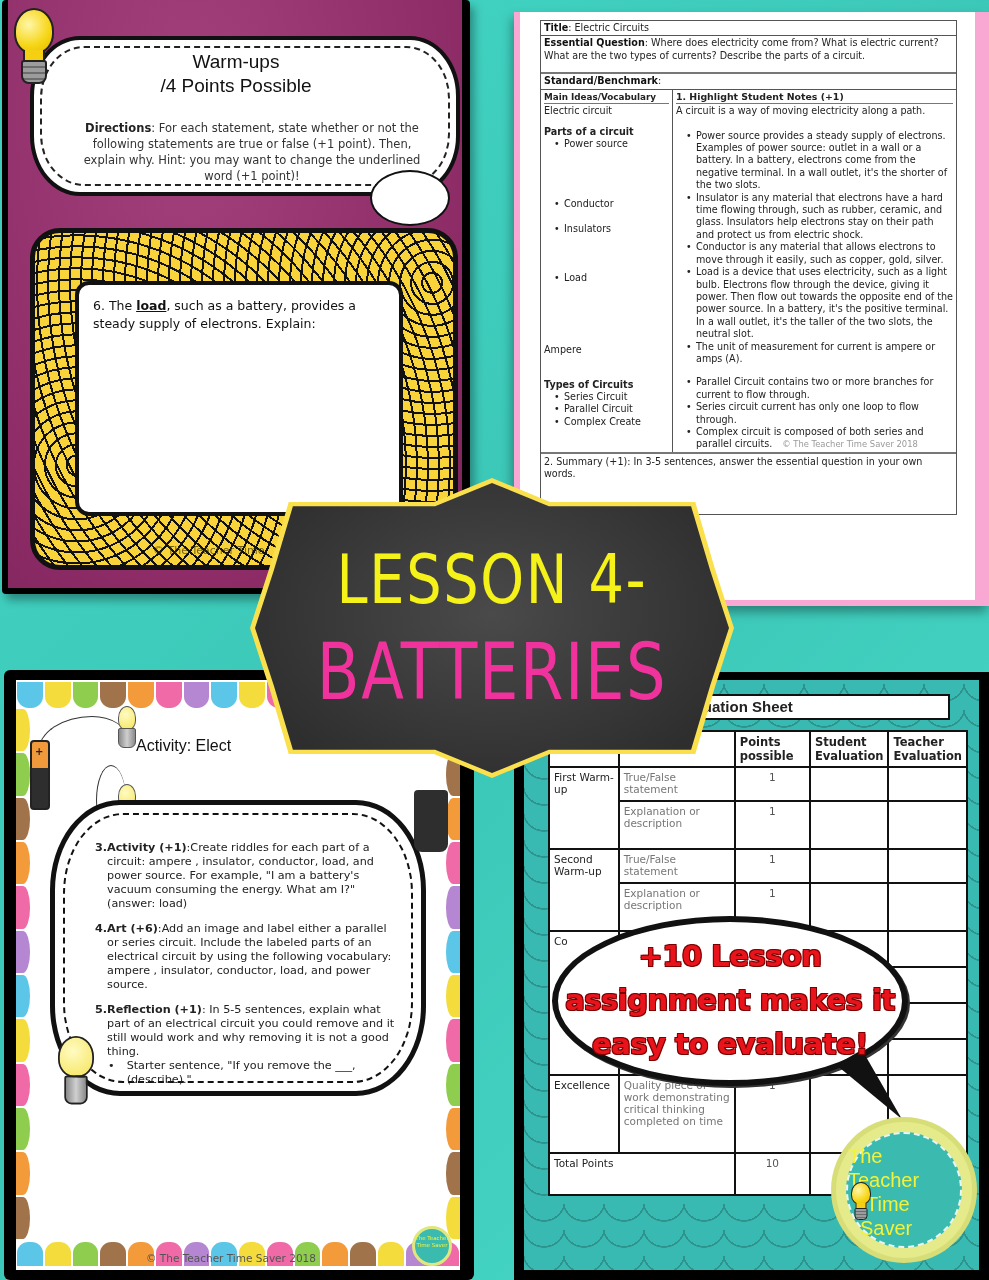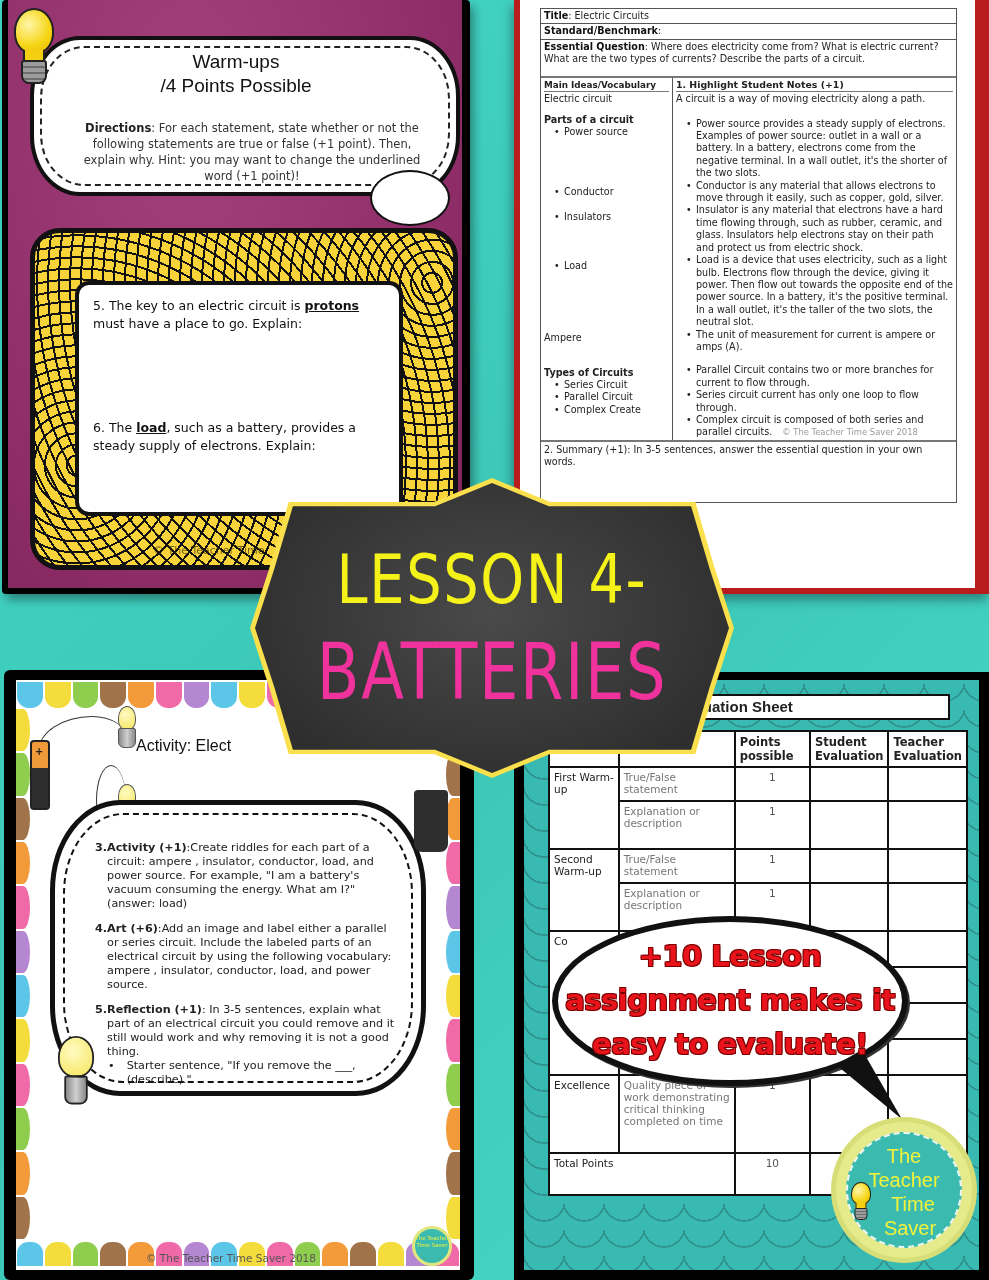--- a/index.html
+++ b/index.html
@@ -23,21 +23,21 @@
   .frame{position:absolute;left:22px;top:228px;width:428px;height:342px;background:#f8d43a;border:5px solid #111;border-radius:30px;
     background-image:repeating-radial-gradient(circle at 10% 70%,transparent 0 9px,#111 9px 11px),repeating-radial-gradient(circle at 95% 15%,transparent 0 9px,#111 9px 11px);
     background-blend-mode:normal}
   .frame::before{content:"";position:absolute;inset:0;background:repeating-linear-gradient(10deg,transparent 0 10px,rgba(0,0,0,.0) 10px 12px);}
   .screen{position:absolute;left:40px;top:48px;width:328px;height:235px;background:#fff;border:4px solid #111;border-radius:14px;padding:12px 14px;font-size:12.5px;line-height:18px;color:#111}
   .screen p{margin-bottom:86px}
   .screen u{font-weight:bold;text-decoration:underline}
   .copy1{position:absolute;left:118px;bottom:8px;font-size:11px;color:#3a3000;opacity:.7}
 
   
-  .p2{position:absolute;left:514px;top:0;width:475px;height:594px;background:#b91c1c;box-shadow:-2px 6px 10px rgba(0,0,0,.35)}
+  .p2{position:absolute;left:514px;top:12px;width:475px;height:594px;background:#f9a8d4;box-shadow:-2px 6px 10px rgba(0,0,0,.35)}
   .p2 .paper{position:absolute;left:6px;top:0;right:14px;bottom:6px;background:#fff;padding:8px 18px 0 20px}
   .notes{width:100%;border:1px solid #555;font-size:9.6px;line-height:12.4px;color:#222}
   .notes .row{border-bottom:1px solid #555;padding:1px 3px}
   .notes .twocol{display:flex;border-bottom:2px solid #777}
   .notes .lcol{width:132px;border-right:1px solid #555;padding:1px 3px;position:relative}
   .notes .rcol{flex:1;padding:1px 3px;position:relative}
   .colhead{font-weight:bold;font-size:8.8px;border-bottom:1px solid #777;margin-bottom:1px}
   .notes b{color:#111}
   .notes ul{list-style:none;padding-left:0}
   .notes li{position:relative;padding-left:20px}
@@ -82,21 +82,21 @@
   table.ev{position:absolute;left:24px;top:50px;width:420px;border-collapse:collapse;background:#fff;font-size:10.5px;color:#222}
   table.ev td,table.ev th{border:2px solid #111;vertical-align:top;padding:3px 4px;text-align:left}
   table.ev th{font-size:11.5px;font-weight:bold}
   table.ev .cat{font-weight:normal;width:70px}
   table.ev .desc{color:#777;width:118px}
   table.ev .pts{text-align:center;color:#555;width:76px}
   .bubble{position:absolute;left:552px;top:916px;width:356px;height:170px;background:#fff;border:6px solid #111;border-radius:50%;box-shadow:2px 2px 0 #333}
   .bubble .tail{position:absolute;right:18px;bottom:-52px;width:0;height:0;border-left:30px solid transparent;border-top:80px solid #111;transform:rotate(-30deg)}
   .bubble-text{position:absolute;left:548px;top:934px;width:364px;text-align:center;font-family:"DejaVu Sans",sans-serif;font-weight:bold;font-size:29px;line-height:44px;color:#e9141b;text-shadow:-1px -1px 0 #7a0000,1px 1px 0 #7a0000,1px -1px 0 #7a0000,-1px 1px 0 #7a0000;letter-spacing:-.5px}
   .badge{position:absolute;left:836px;top:1122px;width:136px;height:136px;border-radius:50%;background:#e5ea8b;box-shadow:0 0 0 5px #d8de77}
-  .badge .in{position:absolute;inset:10px;border-radius:50%;background:#3bbab0;border:2px dashed #e8f5f2;color:#f3f23a;font-family:"Liberation Sans",sans-serif;font-size:20px;line-height:24px;text-align:center;padding-top:10px}
+  .badge .in{position:absolute;inset:10px;border-radius:50%;background:#3bbab0;border:2px dashed #e8f5f2;color:#f3f23a;font-family:"Liberation Sans",sans-serif;font-size:20px;line-height:24px;text-align:left;padding-top:10px}
   .badge .bb{position:absolute;left:14px;top:60px;width:22px;height:38px}
 
   
   .label{position:absolute;left:250px;top:478px;width:484px;height:300px}
   .label .shape{position:absolute;inset:0;background:#fae04d;clip-path:polygon(8% 8%,38% 8%,50% 0,62% 8%,92% 8%,96% 30%,100% 50%,96% 70%,92% 92%,62% 92%,50% 100%,38% 92%,8% 92%,4% 70%,0 50%,4% 30%)}
   .label .shape2{position:absolute;inset:5px;background:radial-gradient(ellipse at 50% 45%,#4a4a4a,#2e2e2e 80%);clip-path:polygon(8% 8%,38% 8%,50% 0,62% 8%,92% 8%,96% 30%,100% 50%,96% 70%,92% 92%,62% 92%,50% 100%,38% 92%,8% 92%,4% 70%,0 50%,4% 30%)}
   .label .l1{position:absolute;left:0;right:0;top:62px;text-align:center;font-family:"DejaVu Sans",sans-serif;font-size:68px;line-height:80px;color:#f5f21a;letter-spacing:2px;transform:scaleX(.82)}
   .label .l2{position:absolute;left:0;right:0;top:152px;text-align:center;font-family:"DejaVu Sans",sans-serif;font-size:78px;line-height:84px;color:#f0329c;letter-spacing:2px;transform:scaleX(.8)}
 </style>
 </head>
@@ -117,34 +117,33 @@
     <div class="bulb" style="left:4px;top:8px">
       <div class="glass"></div>
         <div class="neck"></div>
         <div class="base"></div>
     </div>
     <div class="thought" style="left:362px;top:170px;width:80px;height:56px"></div>
     <div class="thought" style="left:366px;top:234px;width:14px;height:8px"></div>
     <div class="thought" style="left:356px;top:246px;width:10px;height:7px"></div>
     <div class="frame">
       <div class="screen">
-        <p><span>5. The key to an electric circuit is </span><u>protons</u><span> must have a place to go. Explain:</span></p>
         <p><span>6. The </span><u>load</u><span>, such as a battery, provides a steady supply of electrons. Explain:</span></p>
       </div>
       <div class="copy1">© The Teacher Time</div>
     </div>
   </div>
 </div>
 
 <div class="p2">
   <div class="paper">
     <div class="notes">
       <div class="row"><b>Title</b><span>: Electric Circuits</span></div>
+      <div class="row" style="height:38px;border-bottom:2px solid #777"><b>Essential Question</b><span>: Where does electricity come from? What is electric current? What are the two types of currents? Describe the parts of a circuit.</span></div>
       <div class="row"><b>Standard/Benchmark</b><span>:</span></div>
-      <div class="row" style="height:38px;border-bottom:2px solid #777"><b>Essential Question</b><span>: Where does electricity come from? What is electric current? What are the two types of currents? Describe the parts of a circuit.</span></div>
       <div class="twocol">
         <div class="lcol" style="height:362px">
           <div class="colhead">Main Ideas/Vocabulary</div>
           <div>Electric circuit</div>
           <div class="l-abs" style="top:36px;font-weight:bold">Parts of a circuit</div>
           <ul class="l-abs" style="top:48px;left:3px;right:0">
               <li>Power source</li>
             </ul>
           <ul class="l-abs" style="top:108px;left:3px;right:0">
               <li>Conductor</li>
@@ -161,22 +160,22 @@
             <li>Series Circuit</li>
             <li>Parallel Circuit</li>
             <li>Complex Create</li>
           </ul>
         </div>
         <div class="rcol">
           <div class="colhead" style="font-size:9.4px">1. Highlight Student Notes (+1)</div>
           <div>A circuit is a way of moving electricity along a path.</div>
           <ul style="margin-top:12px">
             <li>Power source provides a steady supply of electrons. Examples of power source: outlet in a wall or a battery. In a battery, electrons come from the negative terminal. In a wall outlet, it's the shorter of the two slots.</li>
+            <li>Insulator is any material that electrons have a hard time flowing through, such as rubber, ceramic, and glass. Insulators help electrons stay on their path and protect us from electric shock.</li>
             <li>Conductor is any material that allows electrons to move through it easily, such as copper, gold, silver.</li>
-            <li>Insulator is any material that electrons have a hard time flowing through, such as rubber, ceramic, and glass. Insulators help electrons stay on their path and protect us from electric shock.</li>
             <li>Load is a device that uses electricity, such as a light bulb.  Electrons flow through the device, giving it power. Then flow out towards the opposite end of the power source. In a battery, it's the positive terminal. In a wall outlet, it's the taller of the two slots, the neutral slot.</li>
             <li>The unit of measurement for current is ampere or amps (A).</li>
           </ul>
           <ul style="margin-top:11px">
             <li>Parallel Circuit contains two or more branches for current to flow through.</li>
             <li>Series circuit current has only one loop to flow through.</li>
             <li><span>Complex circuit is composed of both series and parallel circuits.</span><span class="copy2">© The Teacher Time Saver 2018</span></li>
           </ul>
         </div>
       </div>
@@ -273,21 +272,21 @@
         <div class="t">
             <span class="n">3.</span>
             <span><b>Activity (+1)</b><span>:Create riddles for each part of a circuit: ampere , insulator, conductor, load, and power source. For example, "I am a battery's vacuum consuming the energy. What am I?" (answer: load)</span></span>
           </div>
         <div class="t">
             <span class="n">4.</span>
             <span><b>Art (+6)</b><span>:Add an image and label either a parallel or series circuit. Include the labeled parts of an electrical circuit by using the following vocabulary: ampere , insulator, conductor, load, and power source.</span></span>
           </div>
         <div class="t" style="margin-bottom:0">
             <span class="n">5.</span>
-            <span><b>Reflection (+1)</b><span>: In 3-5 sentences, explain what part of an electrical circuit you could remove and it still would work and why removing it is not a good thing.</span></span>
+            <span><b>Reflection (+1)</b><span>: In 5-5 sentences, explain what part of an electrical circuit you could remove and it still would work and why removing it is not a good thing.</span></span>
           </div>
         <div class="sub">
             <span class="d">&nbsp;&nbsp;•</span>
             <span>Starter sentence, "If you remove the ___, (describe)."</span>
           </div>
       </div>
     </div>
     <div class="cord"></div>
     <div class="bulb" style="left:38px;top:352px;transform:scale(.9)">
       <div class="glass" style="background:radial-gradient(circle at 40% 35%,#fffbc2,#f5e45a)"></div>

